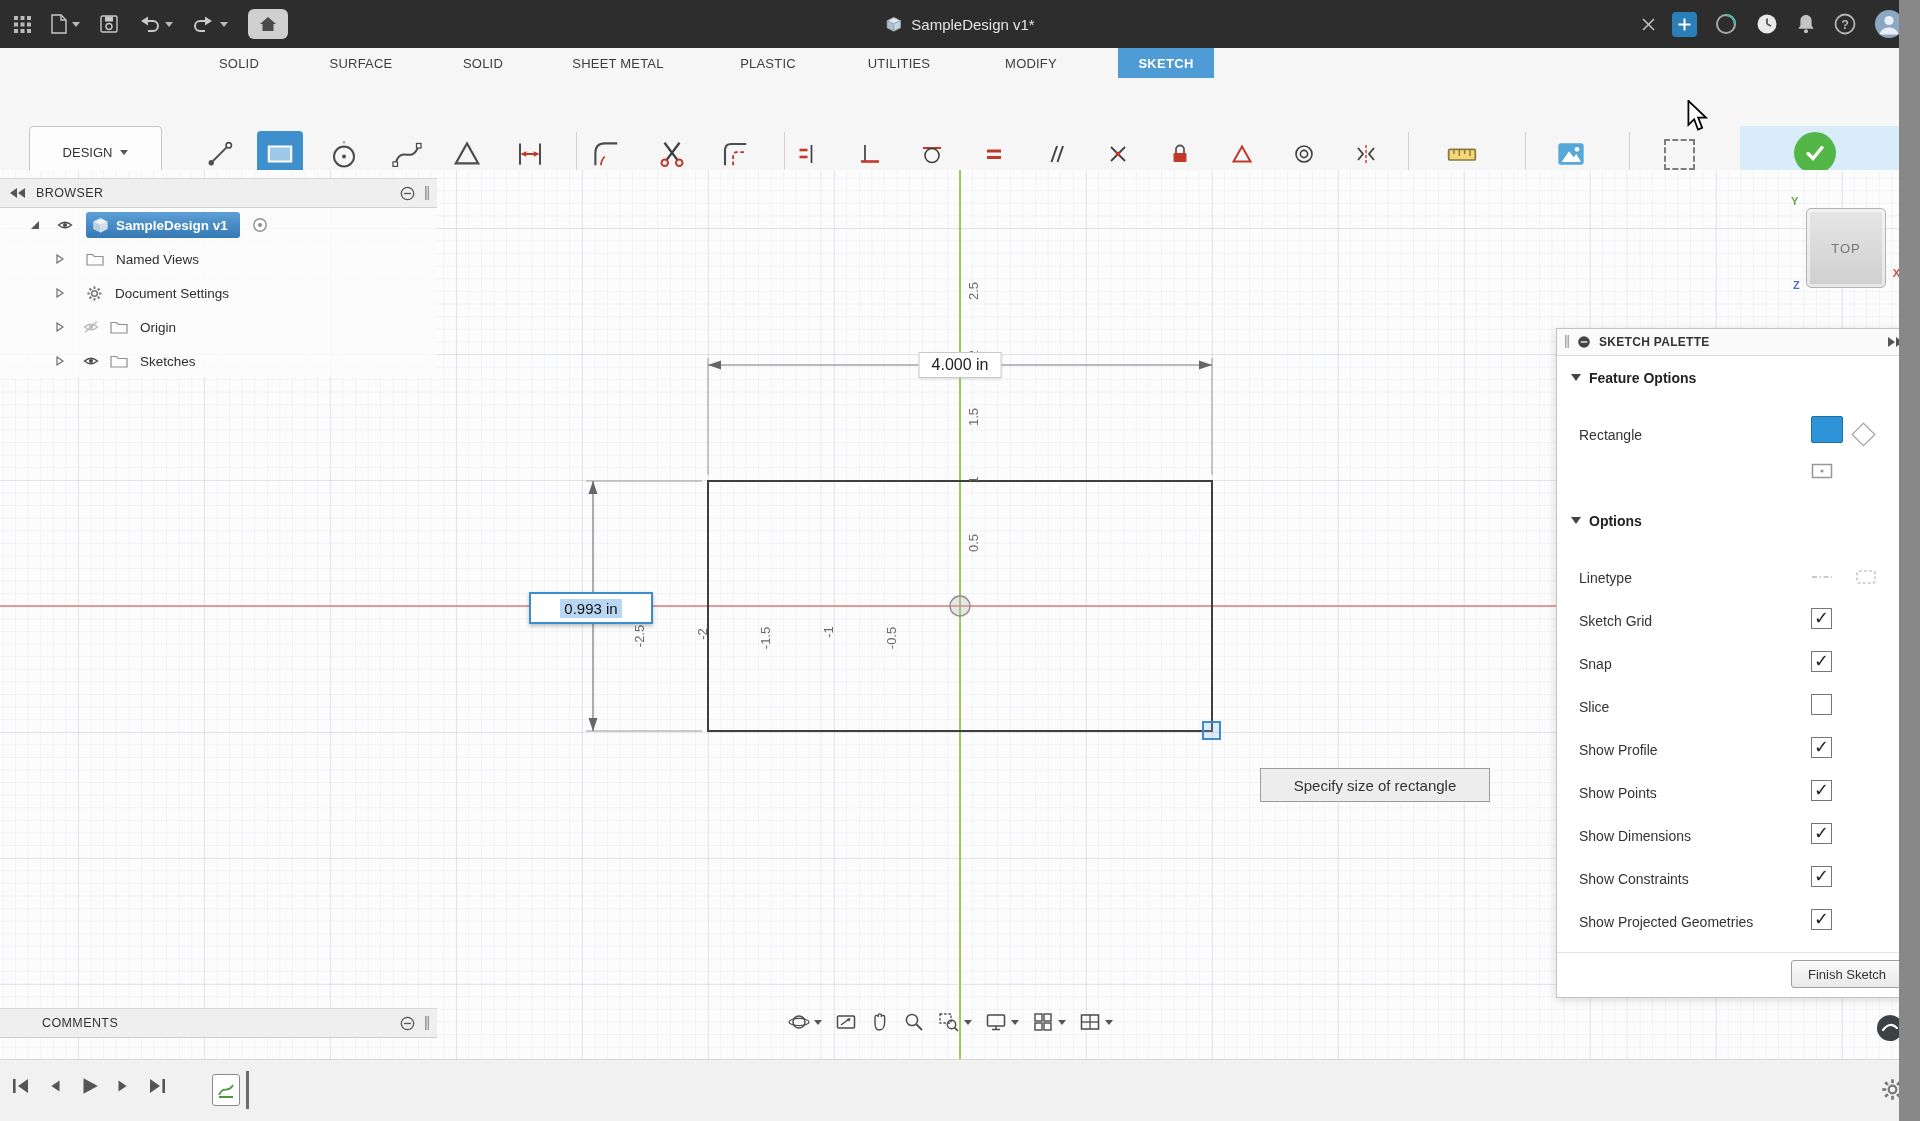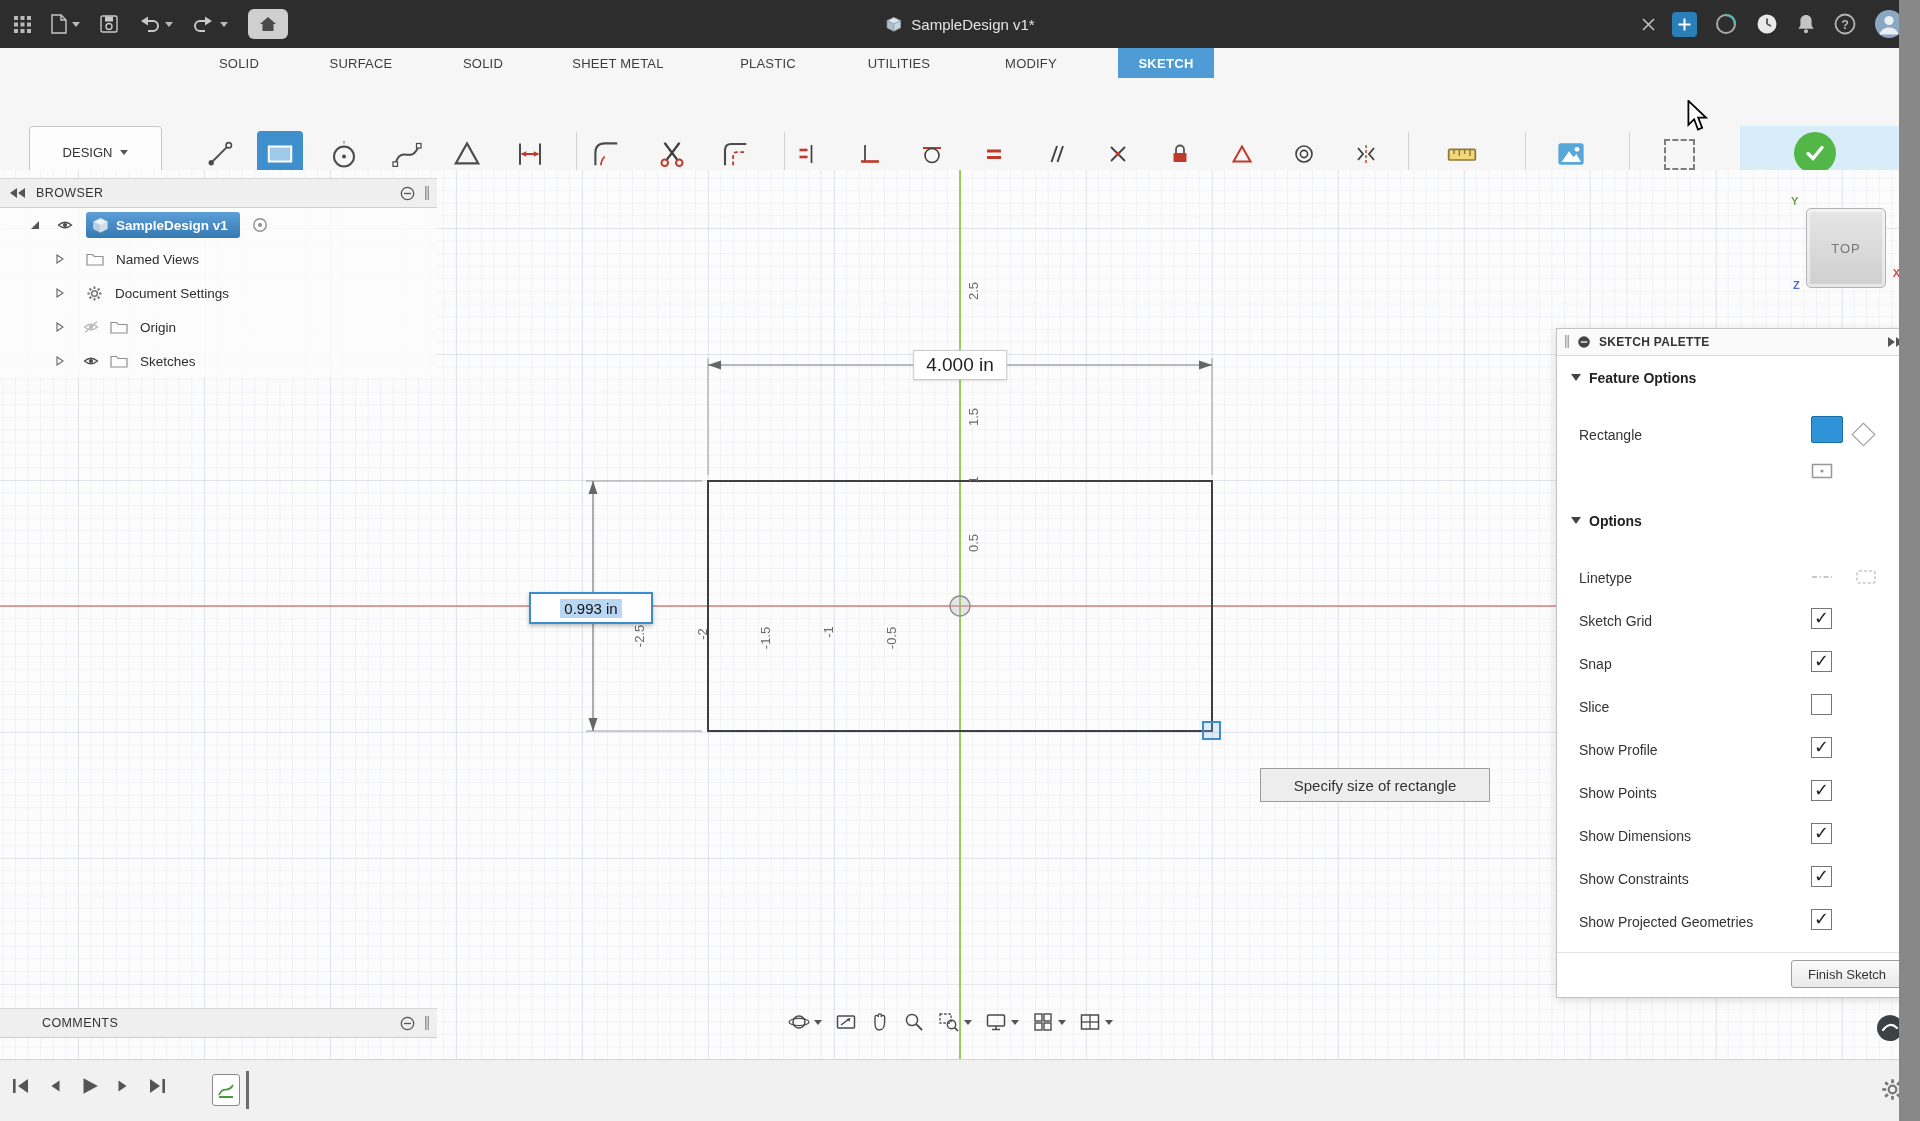--- a/index.html
+++ b/index.html
@@ -35,21 +35,21 @@
   .canvas{position:absolute;left:0;top:170px;width:1920px;height:889px;
     background-color:#fcfcfd;
     background-image:
       linear-gradient(to right, rgba(70,90,110,0.10) 1px, transparent 1px),
       linear-gradient(to bottom, rgba(70,90,110,0.10) 1px, transparent 1px),
       linear-gradient(to right, rgba(70,90,110,0.055) 1px, transparent 1px),
       linear-gradient(to bottom, rgba(70,90,110,0.055) 1px, transparent 1px);
     background-size:126px 126px,126px 126px,12.6px 12.6px,12.6px 12.6px;
     background-position:78px 58px,78px 58px,2.4px 7.6px,2.4px 7.6px;}
   .tick{position:absolute;transform:translate(-50%,-50%) rotate(-90deg);font-size:13px;color:#6b6b6b;white-space:nowrap;}
-  .dimlabel{position:absolute;left:960px;top:195px;transform:translate(-50%,-50%);background:#fff;border:1px solid #c9c9c9;padding:3px 12px;font-size:19px;color:#222;box-shadow:0 1px 2px rgba(0,0,0,.12);}
+  .dimlabel{position:absolute;left:960px;top:195px;transform:translate(-50%,-50%);background:#fff;border:1px solid #c9c9c9;padding:3px 12px;font-size:16px;color:#222;box-shadow:0 1px 2px rgba(0,0,0,.12);}
   .diminput{position:absolute;left:529px;top:422px;width:120px;height:28px;background:#fff;border:2px solid #3c8dd0;display:flex;align-items:center;justify-content:center;font-size:15px;color:#111;box-shadow:0 2px 4px rgba(0,0,0,.25);}
   .diminput .sel{background:#b9d7f3;padding:1px 4px;}
   .tooltip{position:absolute;left:1260px;top:598px;width:228px;height:32px;background:#ededed;border:1px solid #9c9c9c;display:flex;align-items:center;justify-content:center;font-size:15px;color:#333;}
   .viewcube{position:absolute;left:1806px;top:38px;width:78px;height:78px;background:linear-gradient(#e6e6e6,#cfcfcf);border:1px solid #b3b3b3;border-radius:5px;display:flex;align-items:center;justify-content:center;font-size:13px;letter-spacing:1px;color:#777;box-shadow:inset 0 0 0 3px rgba(255,255,255,.5);}
   .vc-axis{position:absolute;font-size:11px;font-weight:700;}
 
   
   .panel-header{display:flex;align-items:center;height:28px;background:rgba(238,238,238,.95);border-top:1px solid #d9d9d9;border-bottom:1px solid #cfcfcf;font-size:12.5px;color:#333;letter-spacing:.4px;}
   .browser{position:absolute;left:0;top:8px;width:437px;}
   .tree{background:rgba(252,252,252,.85);}

